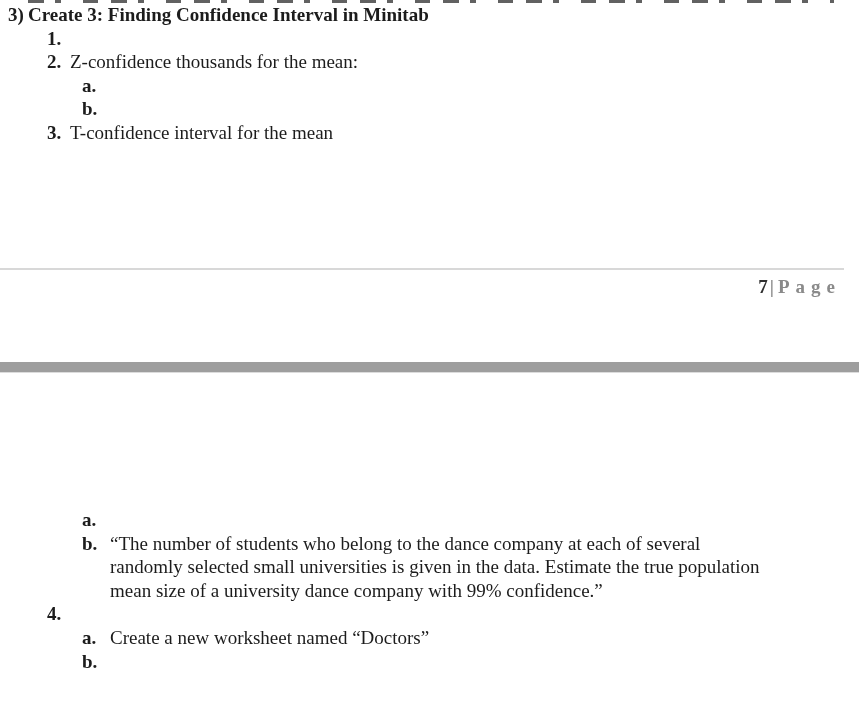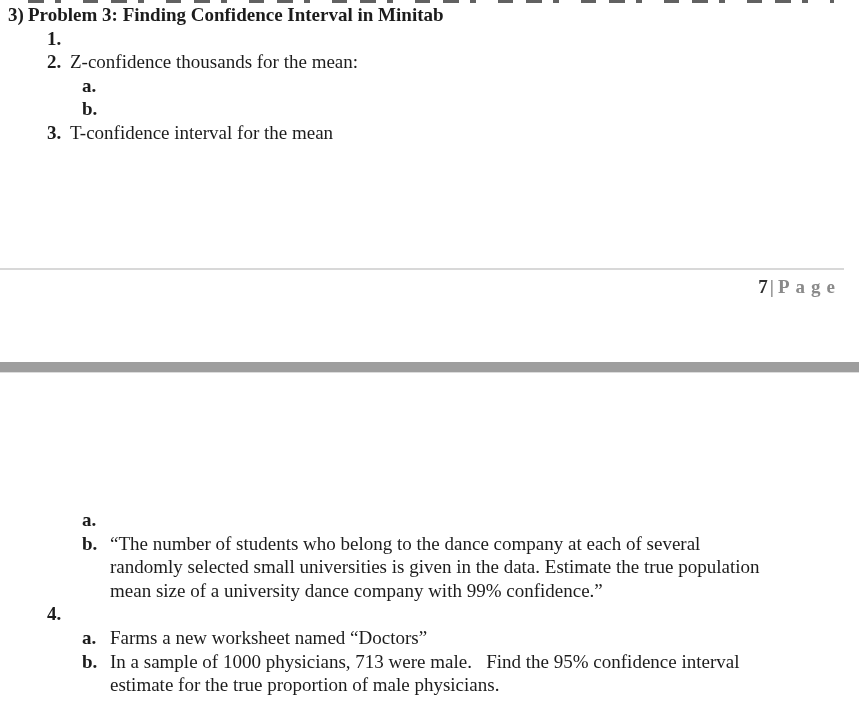--- a/index.html
+++ b/index.html
@@ -66,21 +66,21 @@
 </head>
 <body>
 
 <div id="screen">
 
   <div class="top-remnant"></div>
 
   <div id="page1-content" class="content">
     <div class="row h">
       <span class="marker">3)</span>
-      <span class="text">Problem 3: Finding Confidence Interval in Minitab</span>
+      <span class="text">Create 3: Finding Confidence Interval in Minitab</span>
     </div>
     <div class="row l1">
       <span class="marker">1.</span>
     </div>
     <div class="row l1">
       <span class="marker">2.</span>
       <span class="text">Z-confidence thousands for the mean:</span>
     </div>
     <div class="row l2">
       <span class="marker">a.</span>
@@ -110,22 +110,20 @@
       <span class="marker">b.</span>
       <span class="text">“The number of students who belong to the dance company at each of several
 randomly selected small universities is given in the data. Estimate the true population
 mean size of a university dance company with 99% confidence.”</span>
     </div>
     <div class="row l1">
       <span class="marker">4.</span>
     </div>
     <div class="row l2">
       <span class="marker">a.</span>
-      <span class="text">Farms a new worksheet named “Doctors”</span>
+      <span class="text">Create a new worksheet named “Doctors”</span>
     </div>
     <div class="row l2">
       <span class="marker">b.</span>
-      <span class="text">In a sample of 1000 physicians, 713 were male.   Find the 95% confidence interval
-estimate for the true proportion of male physicians.</span>
     </div>
   </div>
 
 </div>
 
 </body></html>

